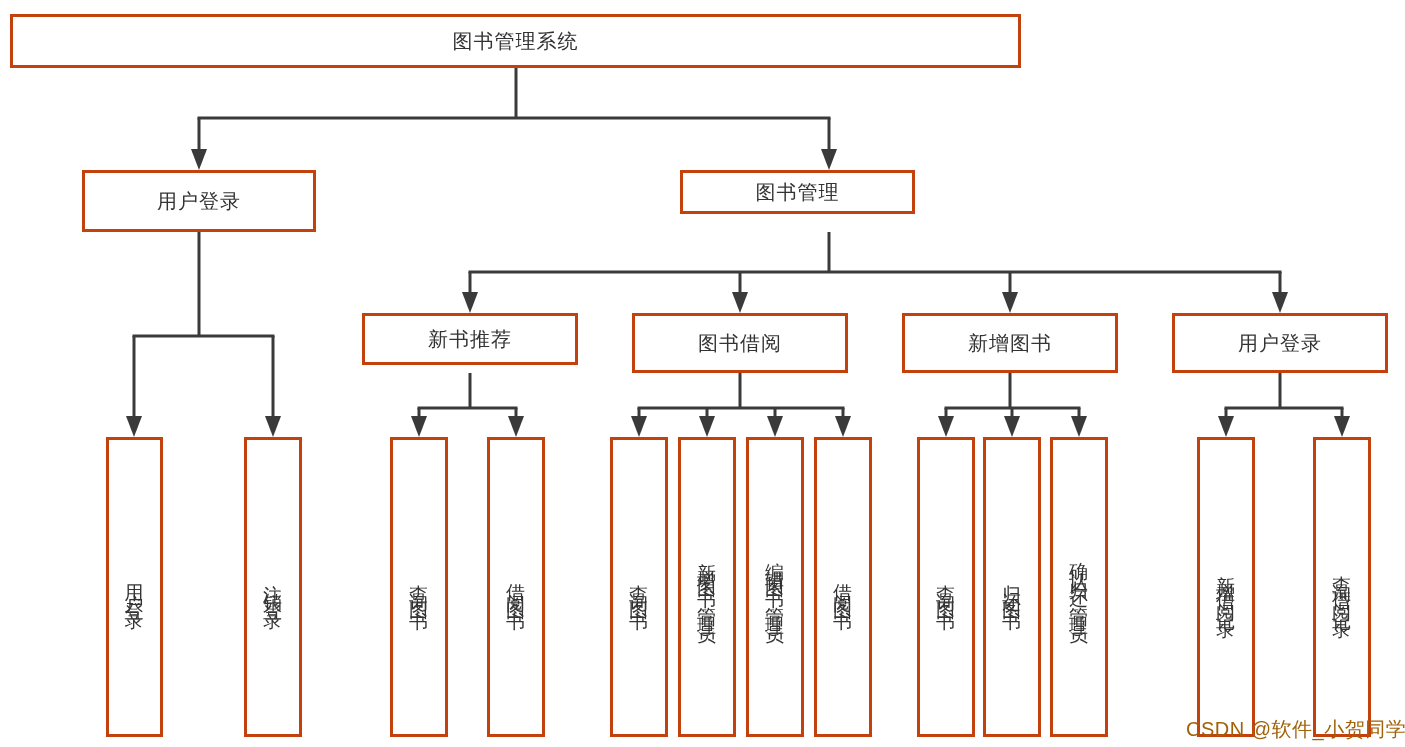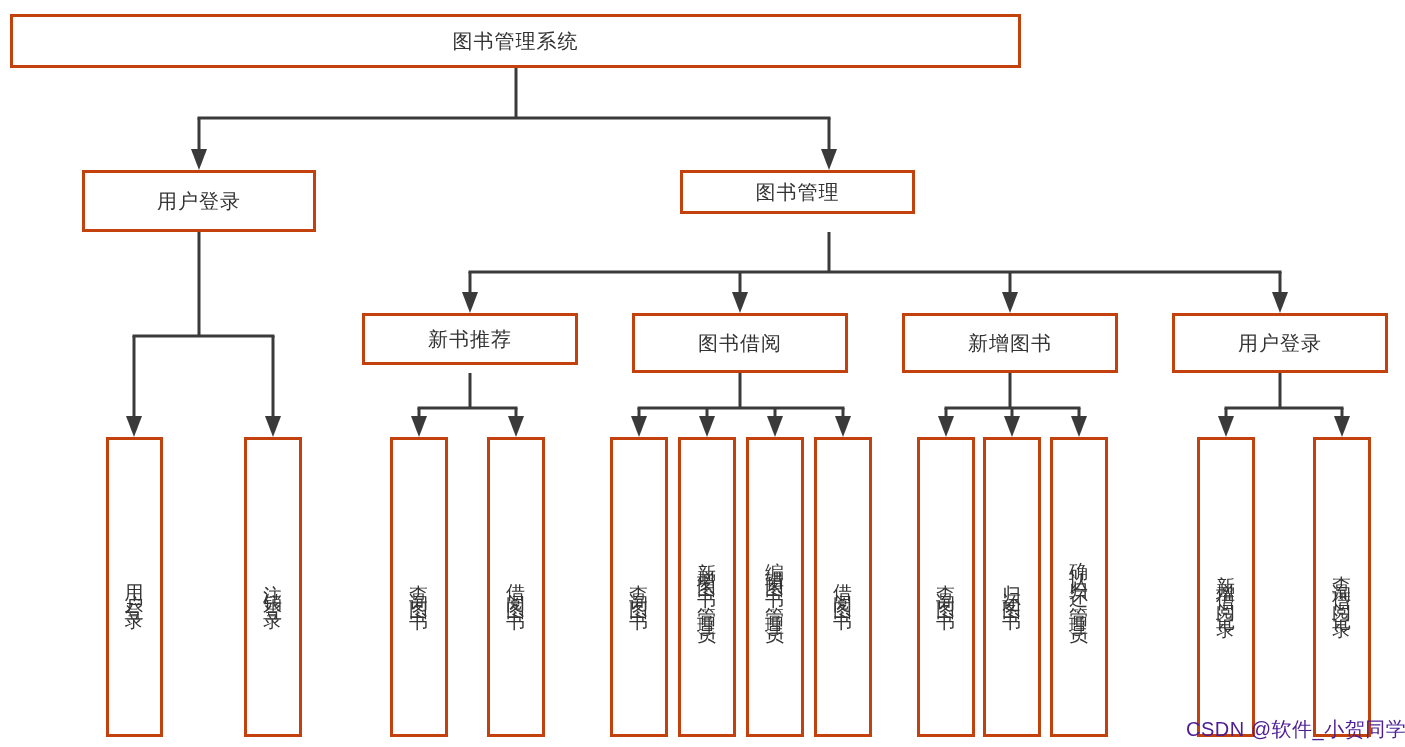--- a/index.html
+++ b/index.html
@@ -28,21 +28,21 @@
   .box.v{
     writing-mode:vertical-rl;
     text-orientation:mixed;
     font-size:19px;
     letter-spacing:9px;
     line-height:1;
   }
   .watermark{
     position:absolute;
     z-index:3;
-    color:#4c1d95;
+    color:#a16207;
     font-size:20px;
     letter-spacing:0.5px;
     white-space:nowrap;
   }
 </style>
 </head>
 <body>
 
 <svg id="connectors" width="1405" height="747" viewBox="0 0 1405 747">
     <line x1="516" y1="68" x2="516" y2="118" stroke="#3a3a3a" stroke-width="3"></line>

